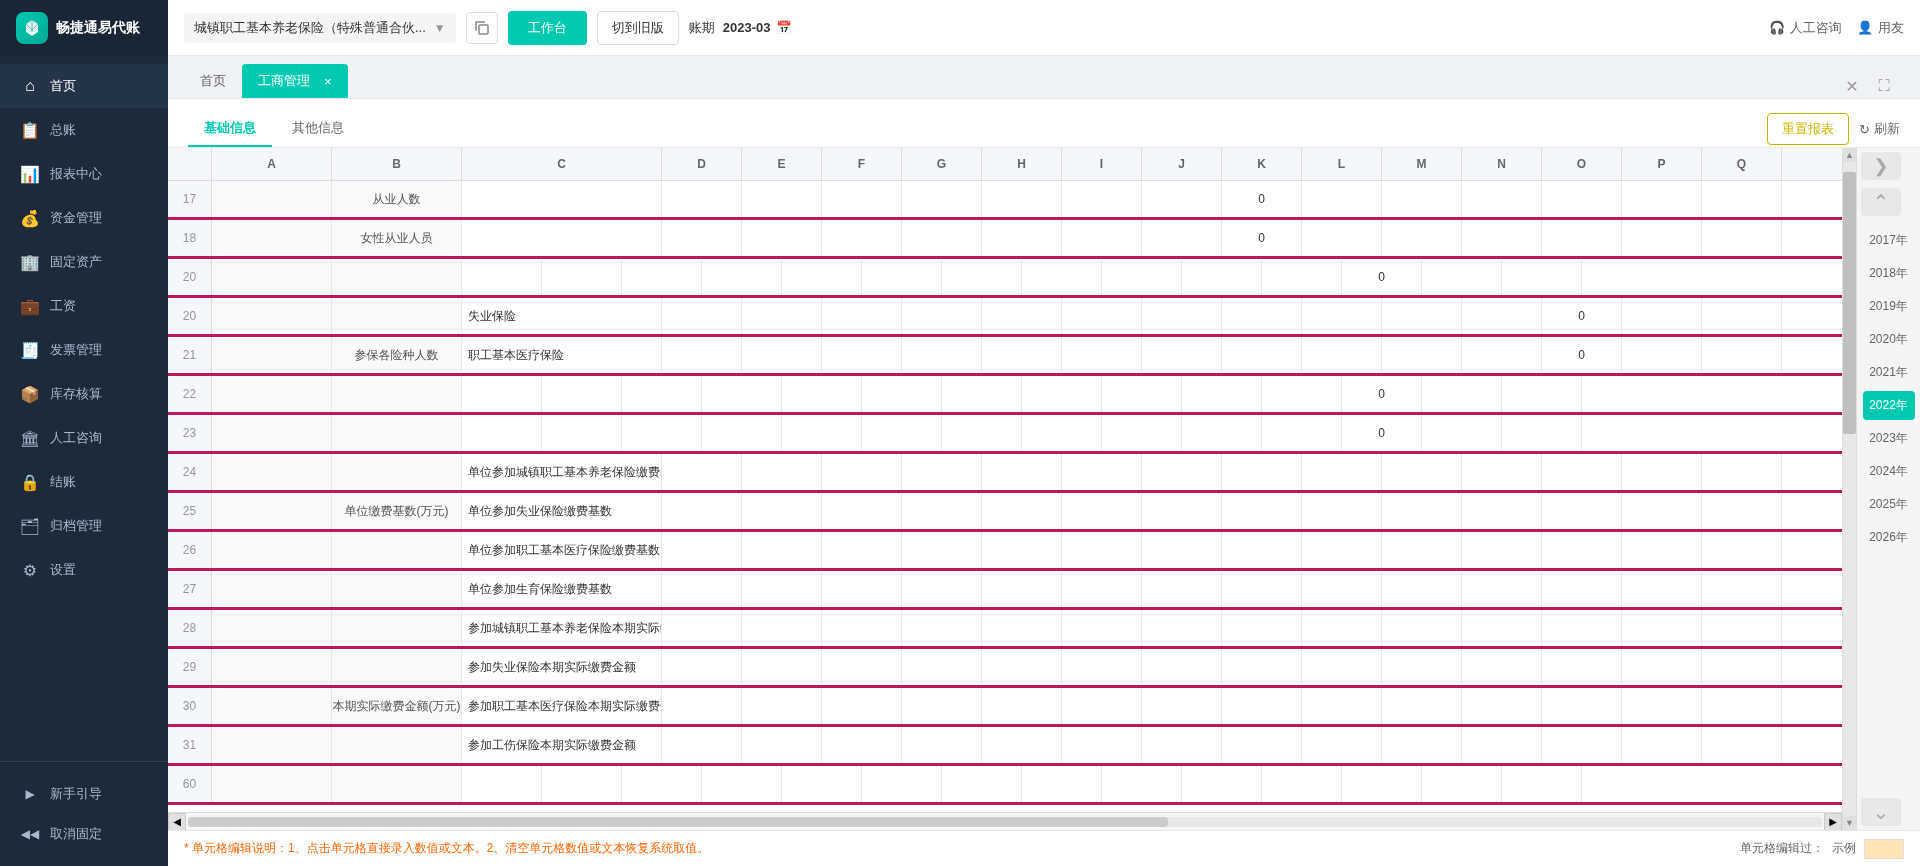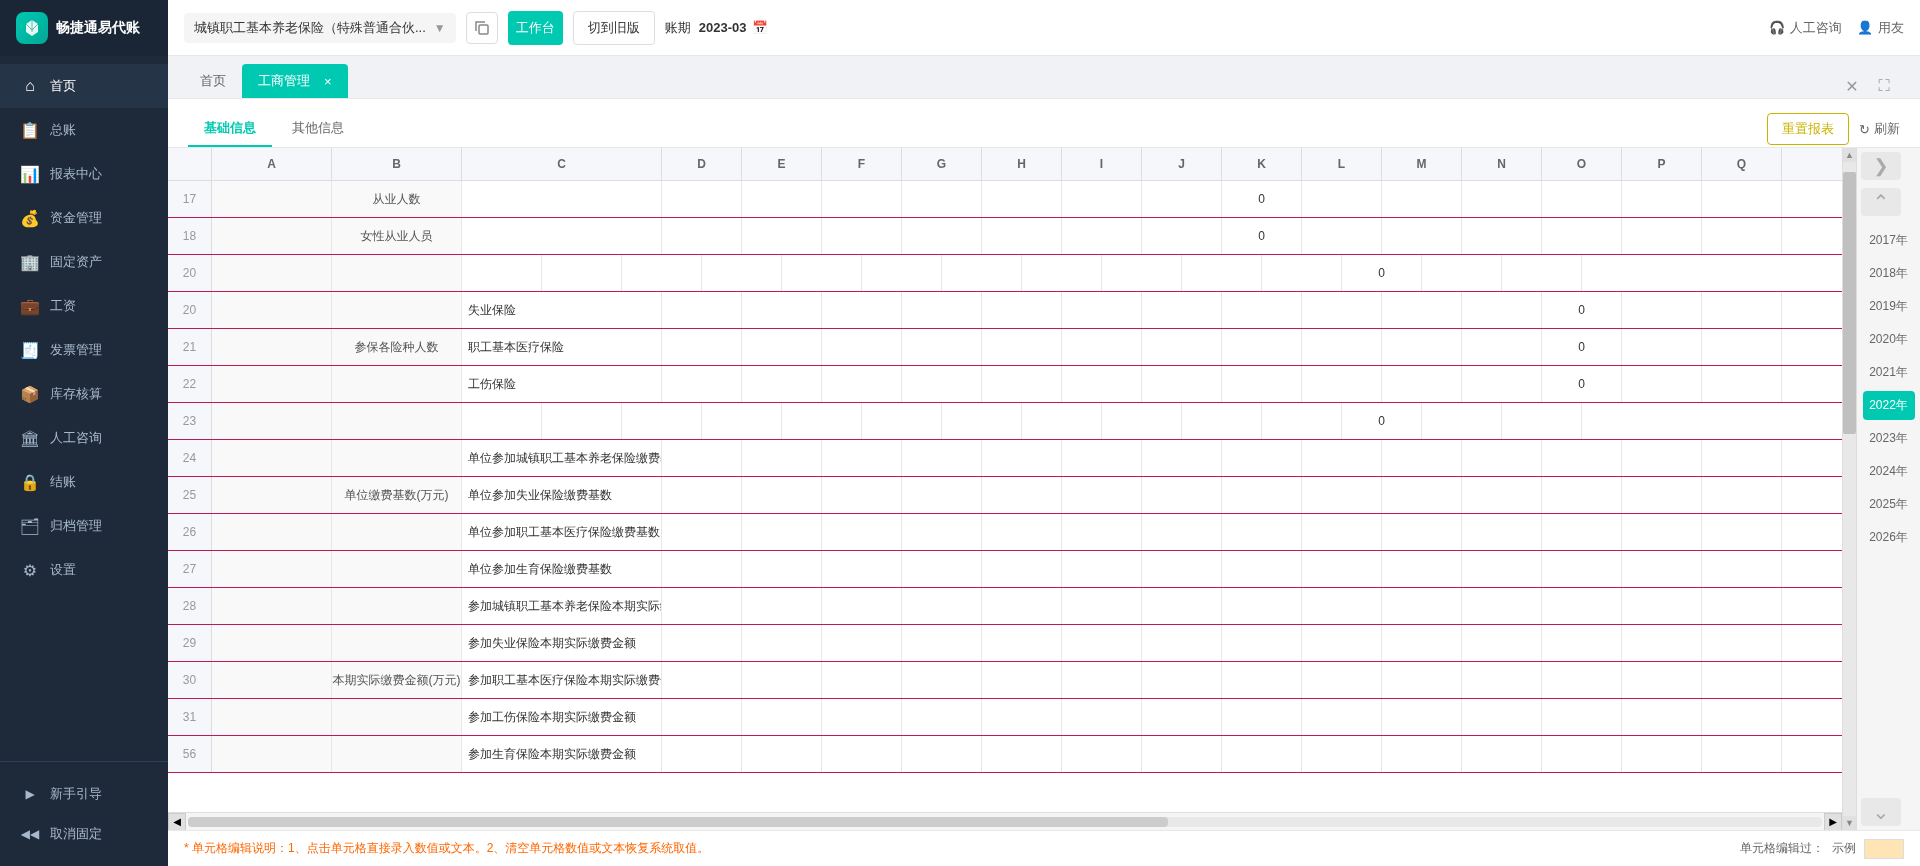--- a/index.html
+++ b/index.html
@@ -19,21 +19,21 @@
     .sidebar-footer-item { display: flex; align-items: center; padding: 10px 20px; color: #a8b8cc; cursor: pointer; }
 
     
     .main { flex: 1; display: flex; flex-direction: column; height: 866px; overflow: hidden; }
 
     
     .header { height: 56px; background: #fff; display: flex; align-items: center; padding: 0 16px; border-bottom: 1px solid #e8e8e8; flex-shrink: 0; }
     .header-company { display: flex; align-items: center; background: #f5f5f5; border-radius: 4px; padding: 6px 10px; margin-right: 10px; cursor: pointer; min-width: 240px; }
     .header-company-text { color: #333; font-size: 13px; margin-right: 8px; }
     .header-copy-btn { width: 32px; height: 32px; border: 1px solid #ddd; border-radius: 4px; display: flex; align-items: center; justify-content: center; cursor: pointer; margin-right: 10px; background: #fff; }
-    .header-workbench-btn { background: #00c9b1; color: #fff; border: none; border-radius: 4px; padding: 8px 8px; font-size: 13px; cursor: pointer; margin-right: 10px; }
+    .header-workbench-btn { background: #00c9b1; color: #fff; border: none; border-radius: 4px; padding: 8px 20px; font-size: 13px; cursor: pointer; margin-right: 10px; }
     .header-old-btn { border: 1px solid #ddd; background: #fff; color: #333; border-radius: 4px; padding: 7px 14px; font-size: 13px; cursor: pointer; margin-right: 10px; }
     .header-period { display: flex; align-items: center; color: #333; font-size: 13px; margin-right: auto; }
     .header-right { display: flex; align-items: center; gap: 16px; }
     .header-consult { display: flex; align-items: center; color: #666; font-size: 13px; cursor: pointer; }
     .header-user { display: flex; align-items: center; color: #666; font-size: 13px; cursor: pointer; }
     .tab-item { padding: 8px 16px; border-radius: 4px 4px 0 0; cursor: pointer; font-size: 13px; color: #666; background: #e0e0e0; margin-right: 4px; }
     .tab-item.active { background: #00c9b1; color: #fff; }
     .tab-home { padding: 8px 16px; color: #666; font-size: 13px; cursor: pointer; }
     .tab-close { margin-left: 8px; color: inherit; }
 
@@ -48,21 +48,21 @@
     .reset-btn { border: 1px solid #c8b400; color: #c8b400; background: #fff; border-radius: 4px; padding: 6px 14px; font-size: 13px; cursor: pointer; }
     .refresh-btn { border: none; background: none; color: #666; font-size: 13px; cursor: pointer; display: flex; align-items: center; gap: 4px; }
 
     
     .spreadsheet-container { flex: 1; overflow: hidden; display: flex; flex-direction: column; position: relative; }
     .col-header-row { display: flex; background: #f5f7fa; border-bottom: 1px solid #ddd; flex-shrink: 0; overflow: hidden; }
     .col-header-corner { width: 44px; min-width: 44px; height: 32px; border-right: 1px solid #ddd; background: #f5f7fa; }
     .col-header-cell { height: 32px; display: flex; align-items: center; justify-content: center; border-right: 1px solid #ddd; font-size: 12px; color: #666; font-weight: bold; }
 
     .sheet-body { flex: 1; overflow: auto; }
-    .sheet-row { display: flex; border-bottom: 1px solid #be185d; }
+    .sheet-row { display: flex; border-bottom: 3px solid #be185d; }
     .row-num { width: 44px; min-width: 44px; height: 36px; display: flex; align-items: center; justify-content: center; background: #f5f7fa; border-right: 1px solid #ddd; font-size: 12px; color: #999; flex-shrink: 0; }
     .sheet-cell { height: 36px; display: flex; align-items: center; padding: 0 6px; border-right: 1px solid #e8e8e8; font-size: 12px; color: #333; overflow: hidden; white-space: nowrap; flex-shrink: 0; }
     .sheet-cell.header-cell { background: #f9f9f9; color: #555; }
 
     
     .h-scroll-area { height: 18px; background: #f5f5f5; border-top: 1px solid #ddd; display: flex; align-items: center; flex-shrink: 0; }
     .h-scroll-btn { width: 18px; height: 18px; display: flex; align-items: center; justify-content: center; cursor: pointer; background: #e0e0e0; border: 1px solid #ccc; font-size: 10px; }
     .h-scroll-track { flex: 1; height: 10px; background: #e8e8e8; margin: 0 2px; border-radius: 4px; position: relative; }
     .h-scroll-thumb { width: 60%; height: 100%; background: #ccc; border-radius: 4px; }
 
@@ -352,21 +352,20 @@
                 <div class="sheet-cell" style="width: 80px; min-width: 80px;"></div>
                 <div class="sheet-cell" style="width: 80px; min-width: 80px;"></div>
                 <div class="sheet-cell" style="width: 80px; min-width: 80px; text-align: center; justify-content: center;">0</div>
                 <div class="sheet-cell" style="width: 80px; min-width: 80px; text-align: center; justify-content: center;"></div>
                 <div class="sheet-cell" style="width: 80px; min-width: 80px;"></div>
               </div>
               <div class="sheet-row">
                 <div class="row-num">22</div>
                 <div class="sheet-cell header-cell" style="width: 120px; min-width: 120px; justify-content: center; text-align: center;"></div>
                 <div class="sheet-cell header-cell" style="width: 130px; min-width: 130px; justify-content: center; text-align: center;"></div>
-                <div class="sheet-cell" style="width: 200px; min-width: 200px;">工伤保险</div>
                 <div class="sheet-cell" style="width: 80px; min-width: 80px;"></div>
                 <div class="sheet-cell" style="width: 80px; min-width: 80px;"></div>
                 <div class="sheet-cell" style="width: 80px; min-width: 80px;"></div>
                 <div class="sheet-cell" style="width: 80px; min-width: 80px;"></div>
                 <div class="sheet-cell" style="width: 80px; min-width: 80px;"></div>
                 <div class="sheet-cell" style="width: 80px; min-width: 80px;"></div>
                 <div class="sheet-cell" style="width: 80px; min-width: 80px;"></div>
                 <div class="sheet-cell" style="width: 80px; min-width: 80px; text-align: center; justify-content: center;"></div>
                 <div class="sheet-cell" style="width: 80px; min-width: 80px;"></div>
                 <div class="sheet-cell" style="width: 80px; min-width: 80px;"></div>
@@ -548,24 +547,23 @@
                 <div class="sheet-cell" style="width: 80px; min-width: 80px;"></div>
                 <div class="sheet-cell" style="width: 80px; min-width: 80px; text-align: center; justify-content: center;"></div>
                 <div class="sheet-cell" style="width: 80px; min-width: 80px;"></div>
                 <div class="sheet-cell" style="width: 80px; min-width: 80px;"></div>
                 <div class="sheet-cell" style="width: 80px; min-width: 80px;"></div>
                 <div class="sheet-cell" style="width: 80px; min-width: 80px; text-align: center; justify-content: center;"></div>
                 <div class="sheet-cell" style="width: 80px; min-width: 80px; text-align: center; justify-content: center;"></div>
                 <div class="sheet-cell" style="width: 80px; min-width: 80px;"></div>
               </div>
               <div class="sheet-row">
-                <div class="row-num">56</div>
-                <div class="sheet-cell header-cell" style="width: 120px; min-width: 120px; justify-content: center; text-align: center;"></div>
-                <div class="sheet-cell header-cell" style="width: 130px; min-width: 130px; justify-content: center; text-align: center;"></div>
-                <div class="sheet-cell" style="width: 200px; min-width: 200px;">参加生育保险本期实际缴费金额</div>
+                <div class="row-num">60</div>
+                <div class="sheet-cell header-cell" style="width: 120px; min-width: 120px; justify-content: center; text-align: center;"></div>
+                <div class="sheet-cell header-cell" style="width: 130px; min-width: 130px; justify-content: center; text-align: center;"></div>
                 <div class="sheet-cell" style="width: 80px; min-width: 80px;"></div>
                 <div class="sheet-cell" style="width: 80px; min-width: 80px;"></div>
                 <div class="sheet-cell" style="width: 80px; min-width: 80px;"></div>
                 <div class="sheet-cell" style="width: 80px; min-width: 80px;"></div>
                 <div class="sheet-cell" style="width: 80px; min-width: 80px;"></div>
                 <div class="sheet-cell" style="width: 80px; min-width: 80px;"></div>
                 <div class="sheet-cell" style="width: 80px; min-width: 80px;"></div>
                 <div class="sheet-cell" style="width: 80px; min-width: 80px; text-align: center; justify-content: center;"></div>
                 <div class="sheet-cell" style="width: 80px; min-width: 80px;"></div>
                 <div class="sheet-cell" style="width: 80px; min-width: 80px;"></div>

